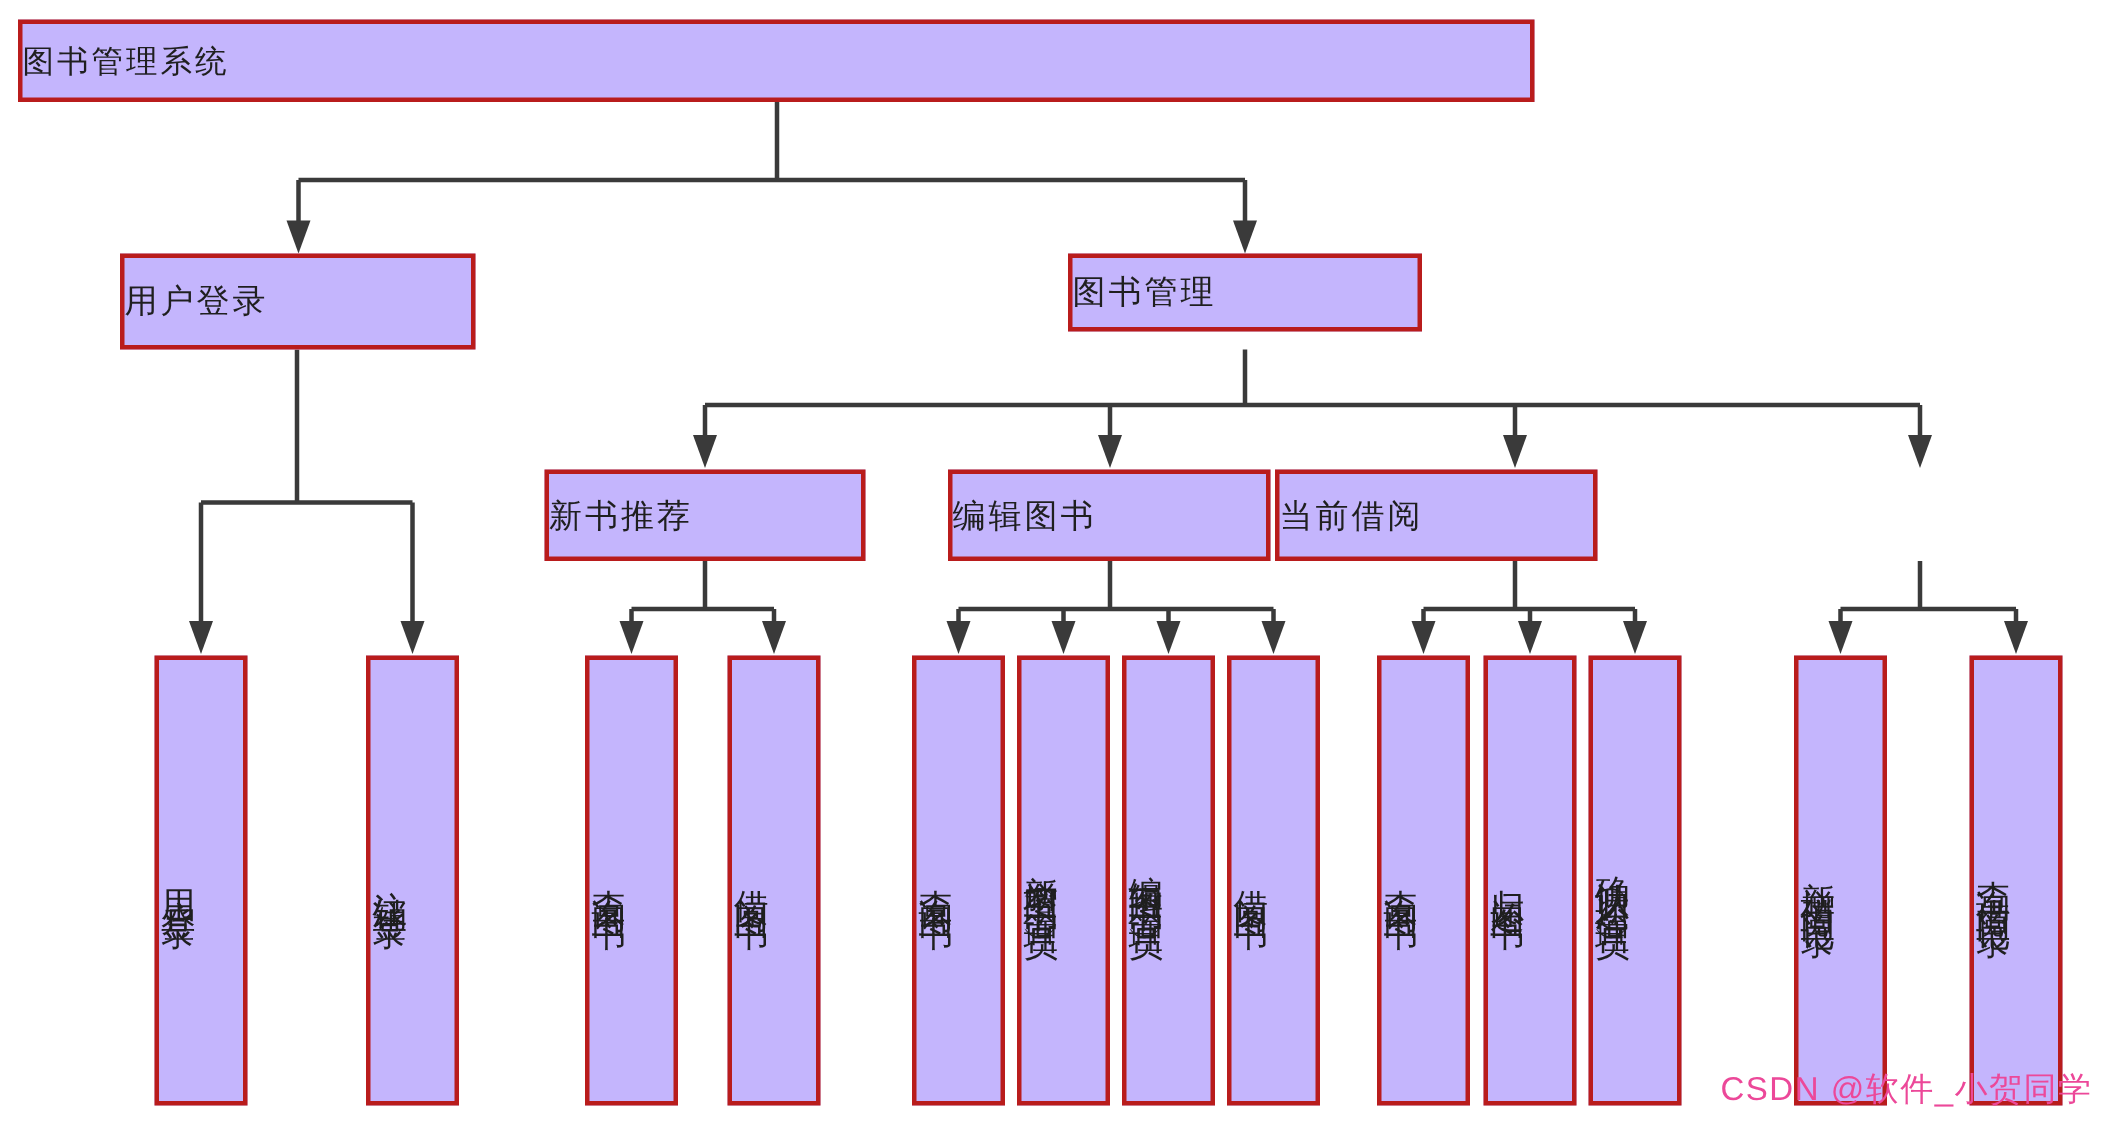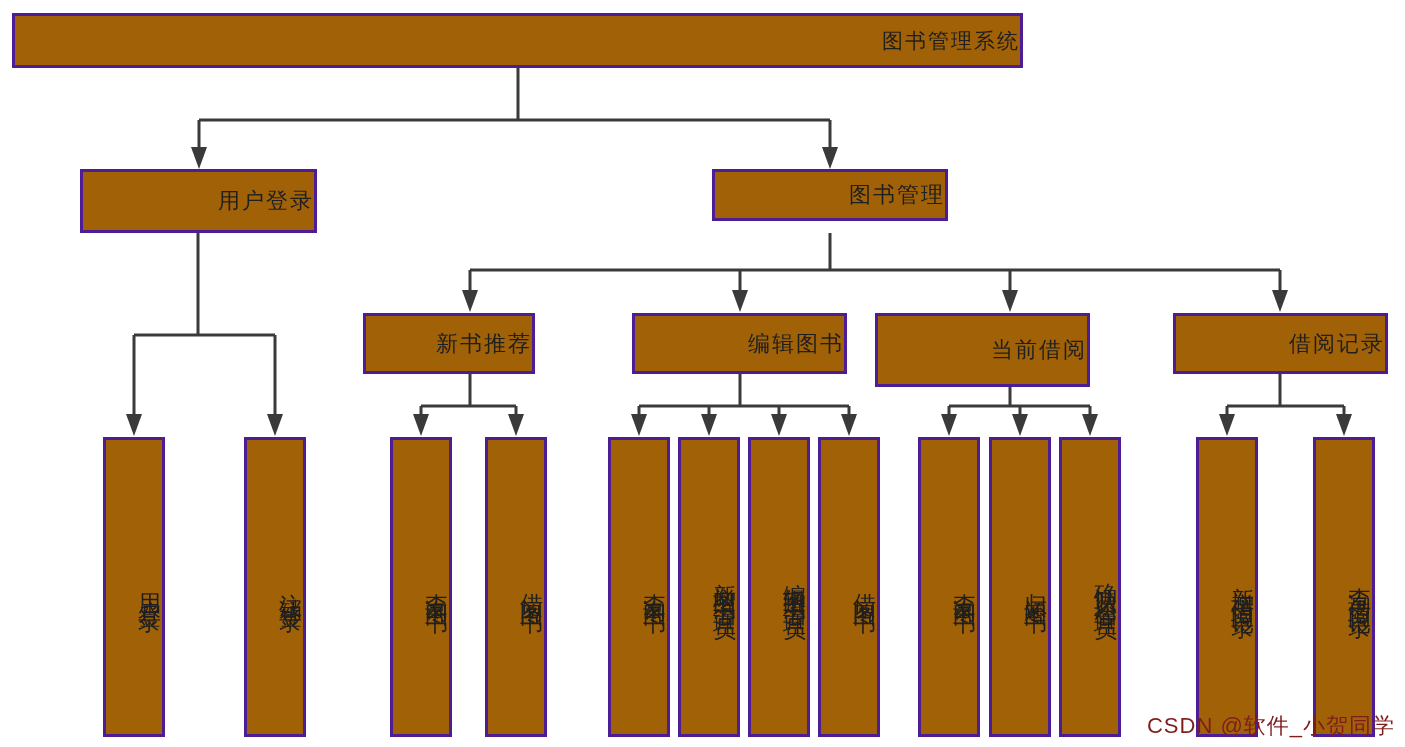--- a/index.html
+++ b/index.html
@@ -7,36 +7,36 @@
     position:relative; width:1405px; height:747px;
     background:#ffffff; overflow:hidden;
     font-family:"Liberation Sans", sans-serif;
     color:#1f1f1f;
   }
   svg.wires { position:absolute; left:0; top:0; width:1405px; height:747px; }
   svg.wires path { stroke:#3a3a3a; stroke-width:3; fill:none; }
   svg.wires polygon { fill:#3a3a3a; stroke:none; }
   .node {
     position:absolute; box-sizing:border-box;
-    background:#a16207; border:3px solid #4c1d95;
-    display:flex; align-items:center; justify-content:flex-end;
+    background:#c4b5fd; border:3px solid #b91c1c;
+    display:flex; align-items:center; justify-content:flex-start;
   }
   .node.root  { border-width:3px; font-size:21px; }
   .node.lv    { font-size:22px; }
   .node.h .lbl { letter-spacing:2px; white-space:nowrap; }
   .node.leaf  { font-size:23px; }
   .node.leaf .lbl {
     writing-mode:vertical-rl; text-orientation:mixed;
     letter-spacing:6px; line-height:1.1;
   }
   .node.leaf.long .lbl { letter-spacing:5px; }
   .watermark {
     position:absolute; top:711px; right:10px;
     font-size:22px; letter-spacing:1px; white-space:nowrap;
-    color:#7f1d1d; z-index:5;
+    color:#ec4899; z-index:5;
   }
 </style>
 </head>
 <body>
 
 <div class="stage">
 
   <svg class="wires" viewBox="0 0 1405 747">
     <g>
       <path d="M518,68 V120 M199,120 H830 M199,120 V150 M830,120 V150"></path>
@@ -84,31 +84,28 @@
     <span class="lbl">图书管理系统</span>
   </div>
 
   <div class="node lv h" style="left:80px; top:169px; width:237px; height:64px">
     <span class="lbl">用户登录</span>
   </div>
   <div class="node lv h" style="left:712px; top:169px; width:236px; height:52px">
     <span class="lbl">图书管理</span>
   </div>
 
-  <div class="node lv h" style="left:363px; top:313px; width:172px; height:61px">
+  <div class="node lv h" style="left:363px; top:313px; width:214px; height:61px">
     <span class="lbl">新书推荐</span>
   </div>
   <div class="node lv h" style="left:632px; top:313px; width:215px; height:61px">
     <span class="lbl">编辑图书</span>
   </div>
-  <div class="node lv h" style="left:875px; top:313px; width:215px; height:74px">
+  <div class="node lv h" style="left:850px; top:313px; width:215px; height:61px">
     <span class="lbl">当前借阅</span>
-  </div>
-  <div class="node lv h" style="left:1173px; top:313px; width:215px; height:61px">
-    <span class="lbl">借阅记录</span>
   </div>
 
   <div class="node leaf" style="left:103px; top:437px; width:62px; height:300px">
     <span class="lbl">用户登录</span>
   </div>
   <div class="node leaf" style="left:244px; top:437px; width:62px; height:300px">
     <span class="lbl">注销登录</span>
   </div>
 
   <div class="node leaf" style="left:390px; top:437px; width:62px; height:300px">

